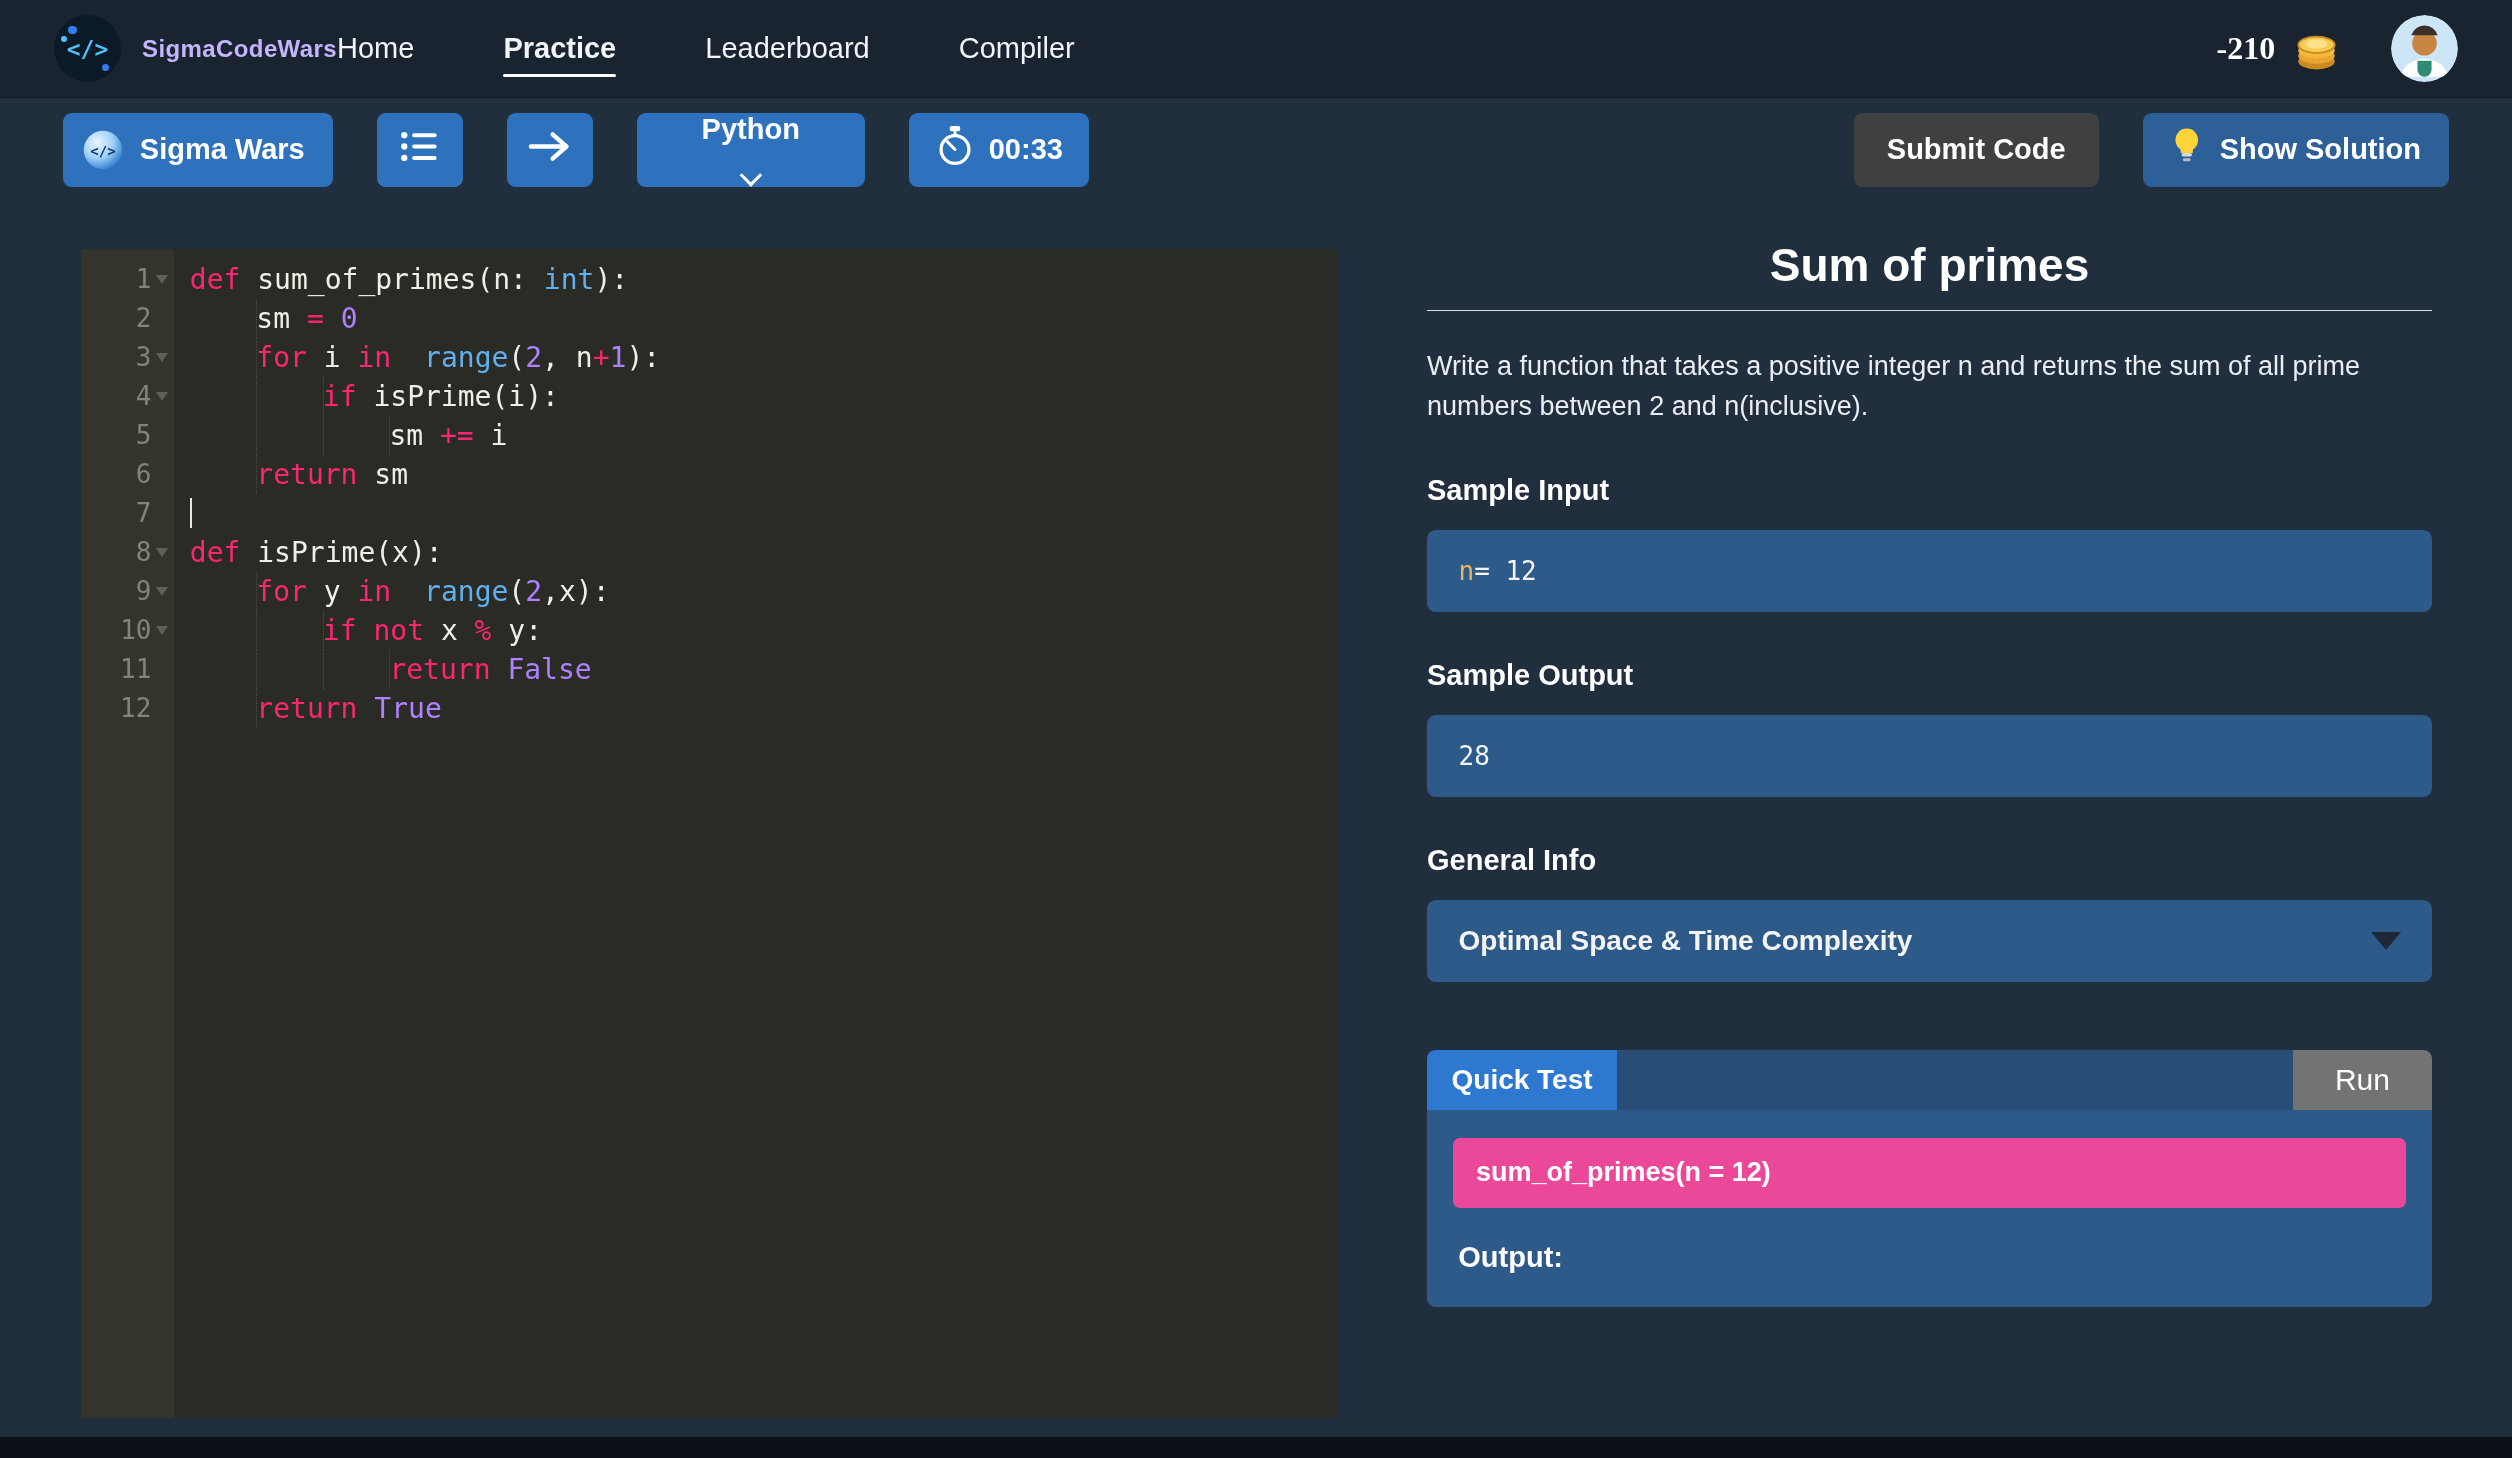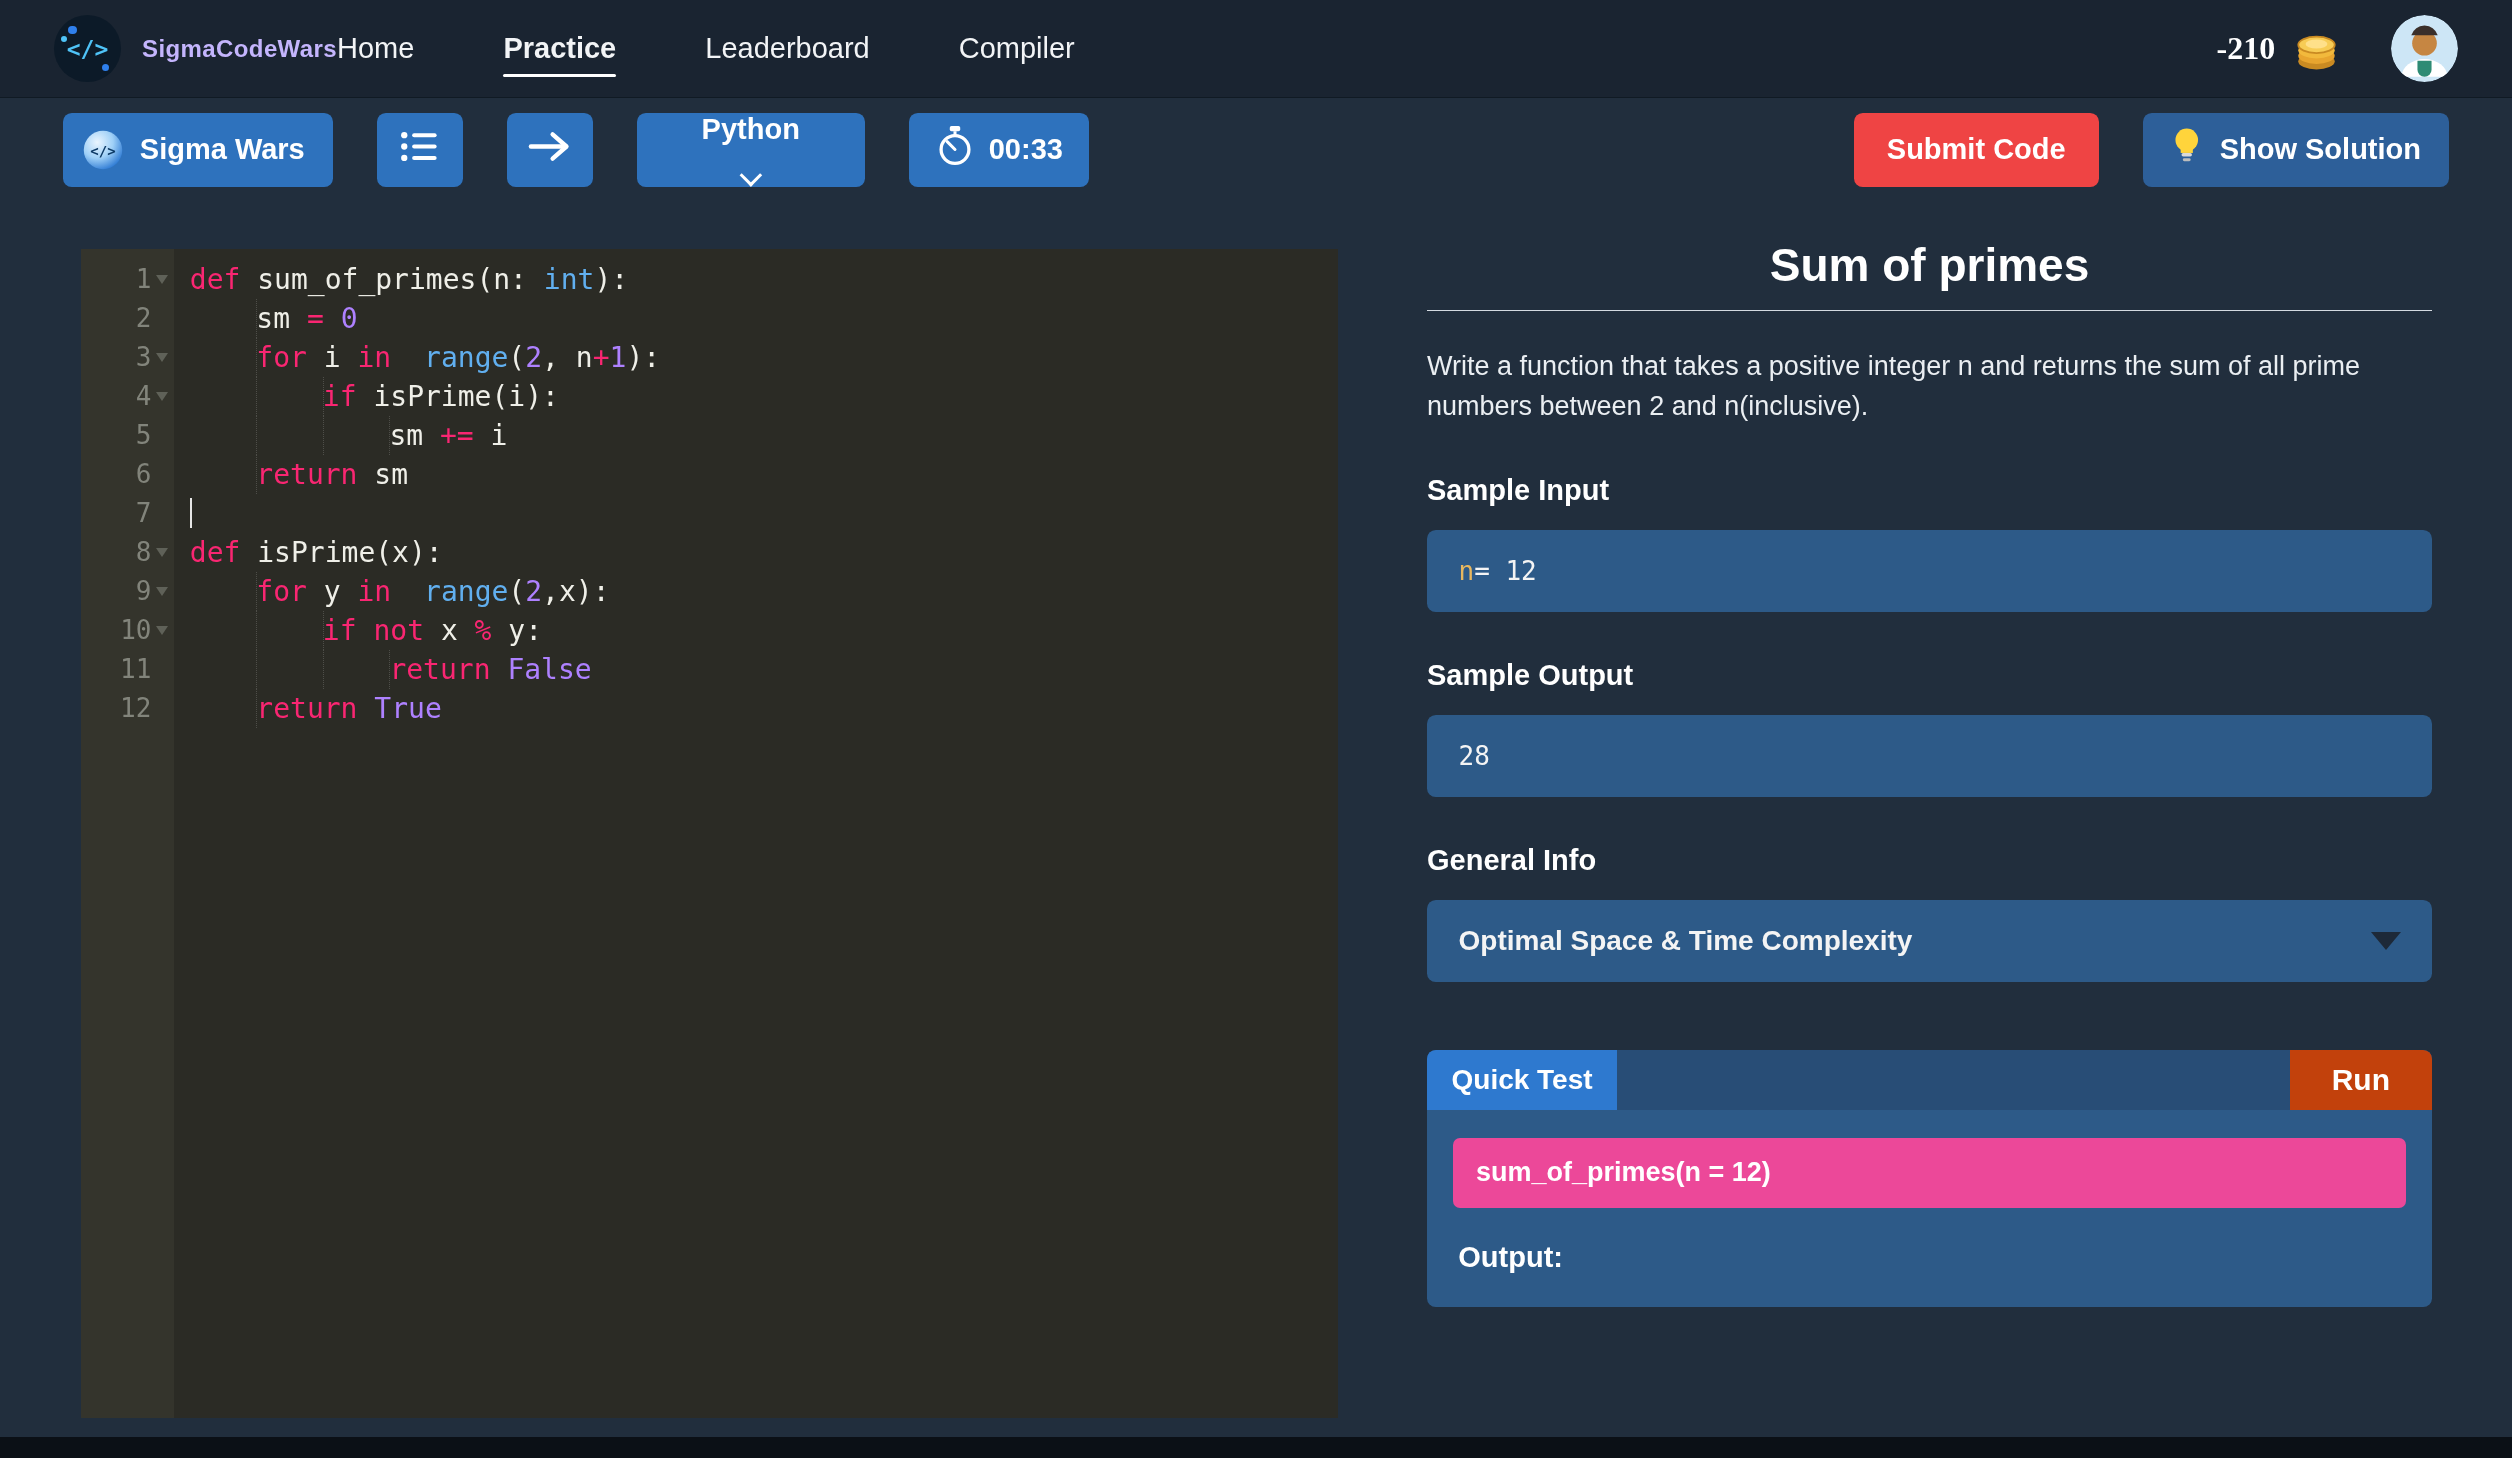--- a/index.html
+++ b/index.html
@@ -26,21 +26,21 @@
   .score { font-size:32px; font-weight:bold; color:#ffffff; }
   .coins { margin-left:15.8px; display:flex; }
   .avatar { width:67px; height:67px; border-radius:50%; overflow:hidden; margin-left:49px; cursor:pointer; flex:0 0 auto; }
 
   
   .toolbar { position:absolute; top:98px; left:0; right:0; height:103px; display:flex; align-items:center;
              padding:0 63px; gap:44px; }
   .btn { height:74px; border:none; border-radius:8.8px; display:flex; align-items:center; justify-content:center;
          color:#fff; font-family:inherit; font-weight:bold; font-size:29px; cursor:pointer; }
   .btn.blue  { background:#2e72bd; }
-  .btn.green { background:#ef4444; padding:0 33px; }
+  .btn.green { background:#404040; padding:0 33px; }
   .btn.steel { background:#2d5f99; padding:0 28px; gap:17.5px; }
   .mode   { padding:0 28px 0 19px; gap:15.8px; }
   .mode-icon { width:42px; height:42px; display:flex; }
   .icon-btn { width:86px; }
   .select { width:228px; padding:0 26px; justify-content:space-between;flex-direction:column; }
   .chev { width:15.8px; height:15.8px; border-right:3.5px solid #fff; border-bottom:3.5px solid #fff;
           transform:rotate(45deg) translate(-2.6px,-2.6px); }
   .timer { padding:0 26px; gap:14px; }
   .spacer { flex:1; }
 
@@ -80,21 +80,21 @@
               justify-content:space-between; cursor:pointer; }
   .tri { width:0; height:0; border-left:15px solid transparent; border-right:15px solid transparent;
          border-top:18.4px solid #1d2938; }
 
   
   .quick-test { margin-top:68px; border-radius:8.8px; overflow:hidden; background:#2d5a88; }
   .qt-header { display:flex; height:60px; background:#284d76; }
   .qt-chip { background:#2e79cf; display:flex; align-items:center; padding:0 24.5px; font-weight:bold;
              font-size:28px; cursor:pointer; }
   .qt-fill { flex:1; }
-  .qt-run { background:#c2410c; border:none; color:#fff; font-weight:bold; font-size:30px; padding:0 42px;
+  .qt-run { background:#737373; border:none; color:#fff; font-weight:normal; font-size:30px; padding:0 42px;
             font-family:inherit; cursor:pointer; }
   .qt-body { padding:28px 26px 33px; }
   .qt-input { height:70px; background:#ec4899; border-radius:7px; display:flex; align-items:center;
               padding:0 23px; font-weight:bold; font-size:27px; cursor:text; }
   .qt-out { margin-top:33px; font-weight:bold; font-size:29px; padding-left:5.3px; }
 
   .bottom-strip { position:absolute; left:0; right:0; bottom:0; height:21px; background:#0b1016; }
 </style>
 </head>
 <body>

